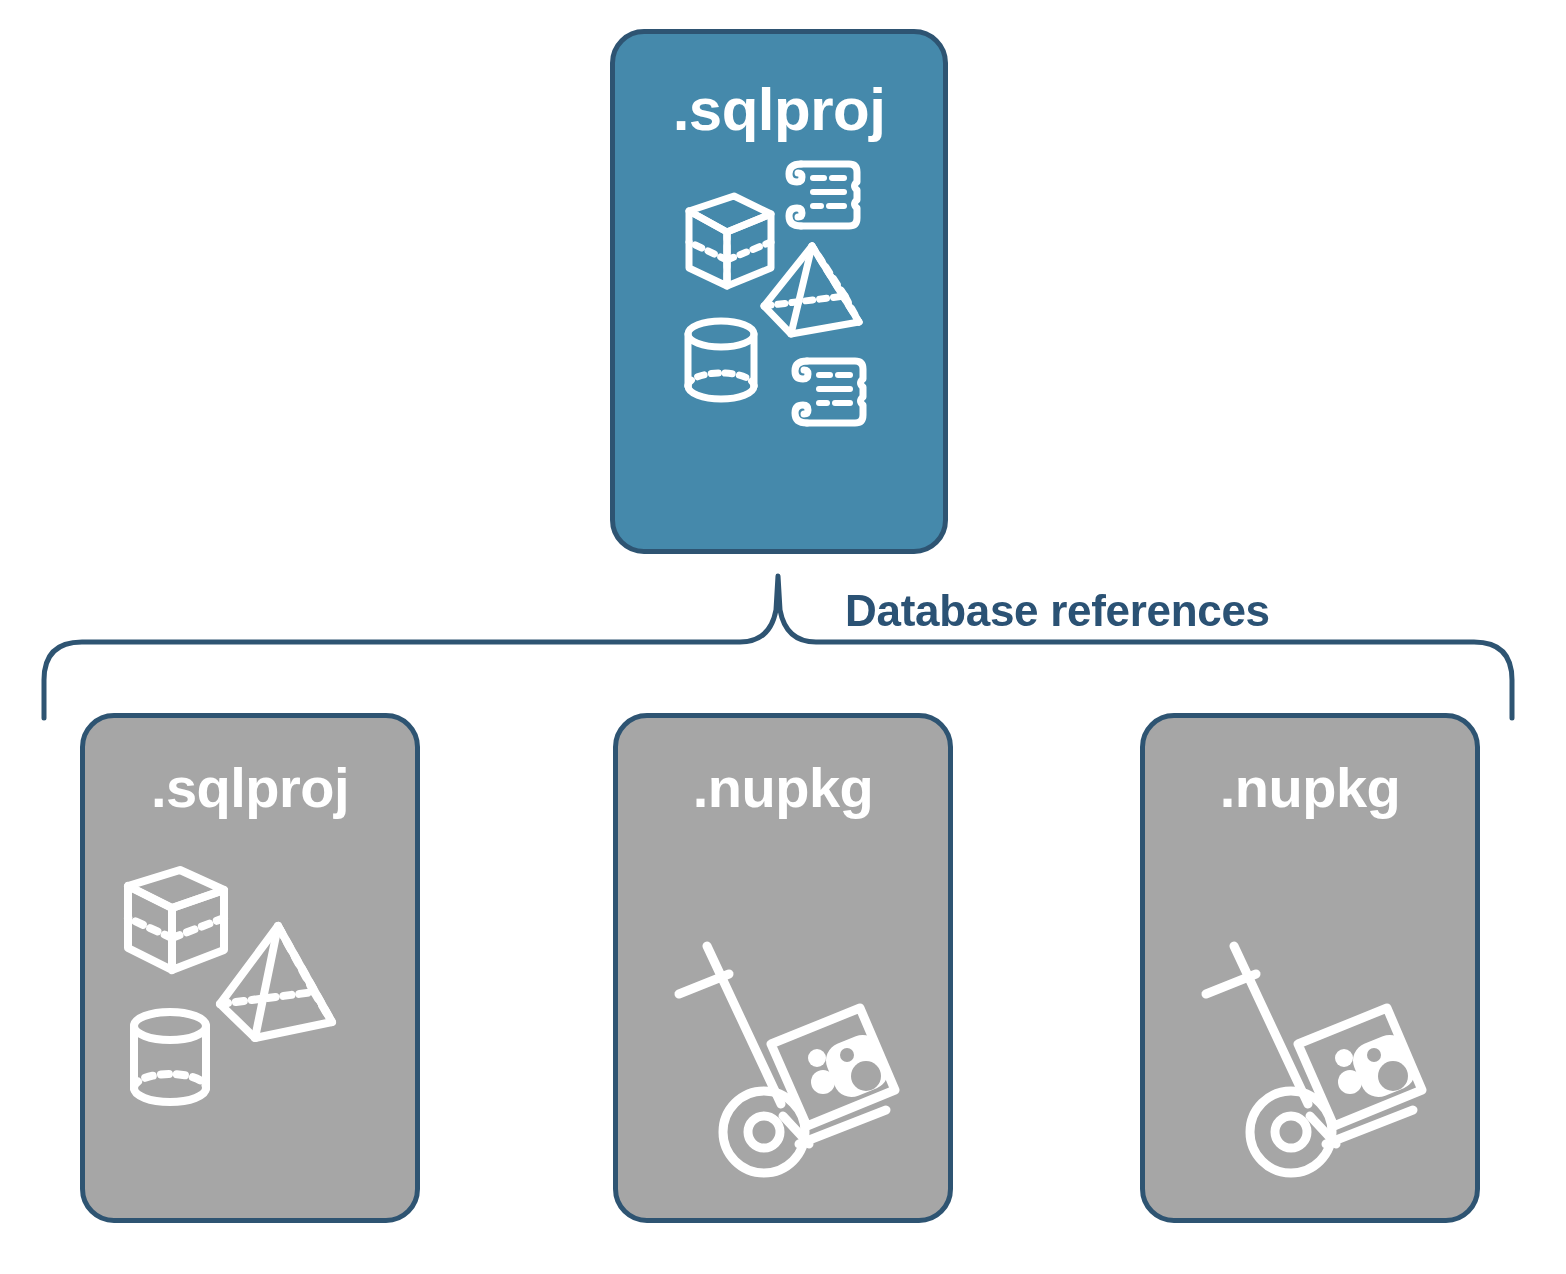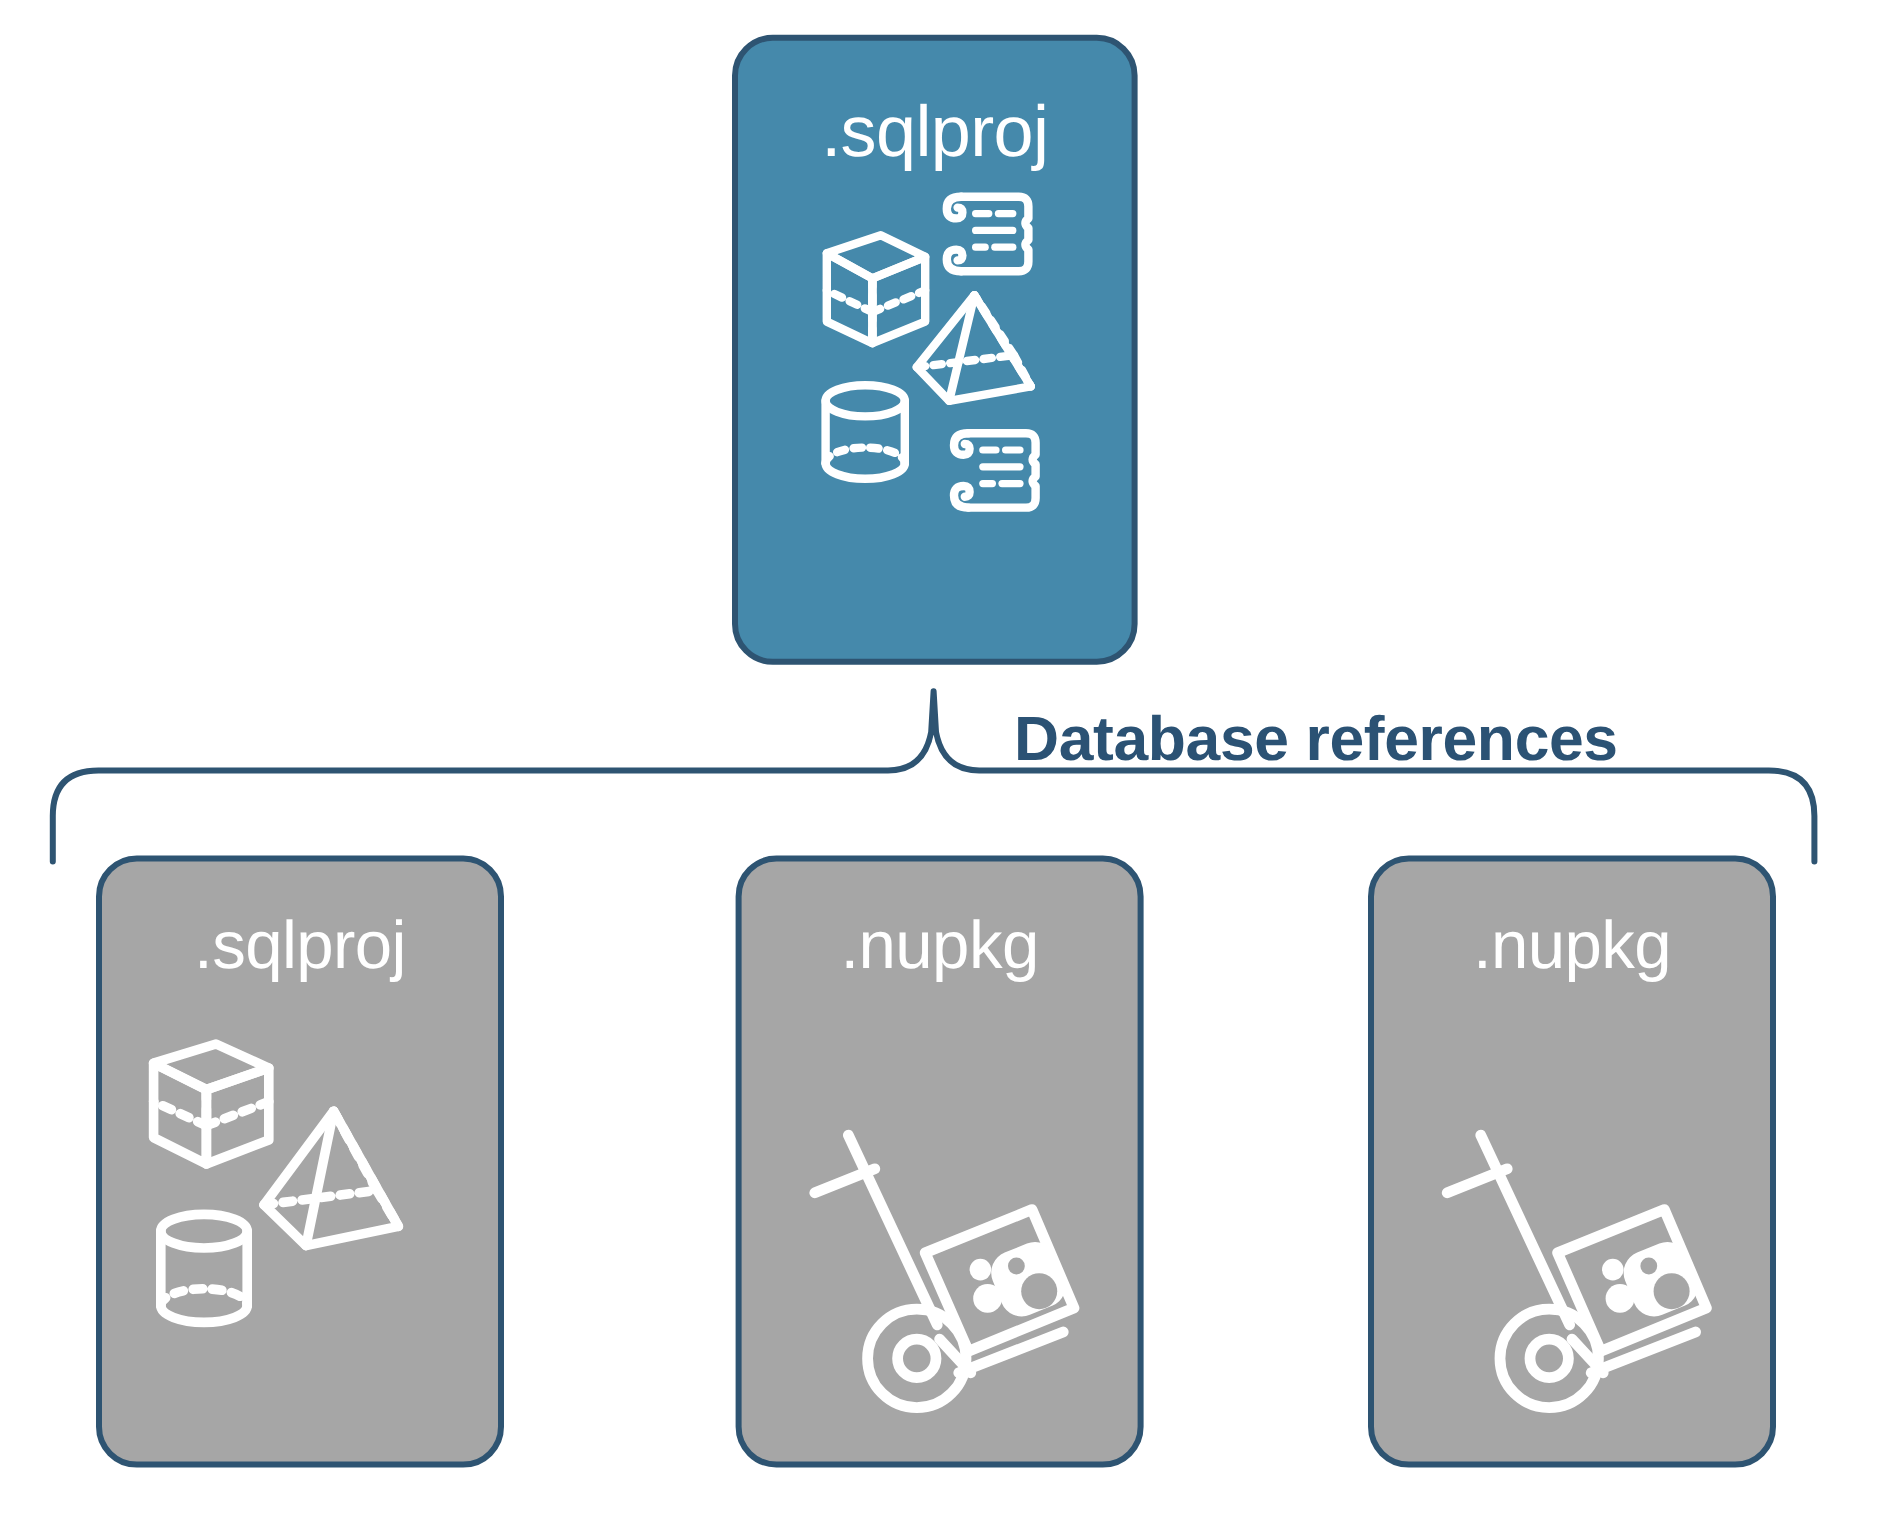--- a/index.html
+++ b/index.html
@@ -31,21 +31,21 @@
     align-items: center;
   }
   .box.blue {
     background: #4589ab;
   }
   .box.gray {
     background: #a6a6a6;
   }
   .box-title {
     color: #ffffff;
-    font-weight: normal;
+    font-weight: bold;
     letter-spacing: -0.5px;
     line-height: 1;
     white-space: nowrap;
   }
   #box-top {
     left: 610px;
     top: 29px;
     width: 338px;
     height: 525px;
   }
@@ -91,21 +91,21 @@
     top: 540px;
     width: 1566px;
     height: 220px;
     pointer-events: none;
   }
   .brace-label {
     position: absolute;
     left: 845px;
     top: 586px;
     color: #2b5274;
-    font-size: 52px;
+    font-size: 44px;
     font-weight: bold;
     letter-spacing: -0.3px;
     white-space: nowrap;
   }
   svg { display: block; overflow: visible; }
 </style>
 </head>
 <body>
 
 <div class="stage">

